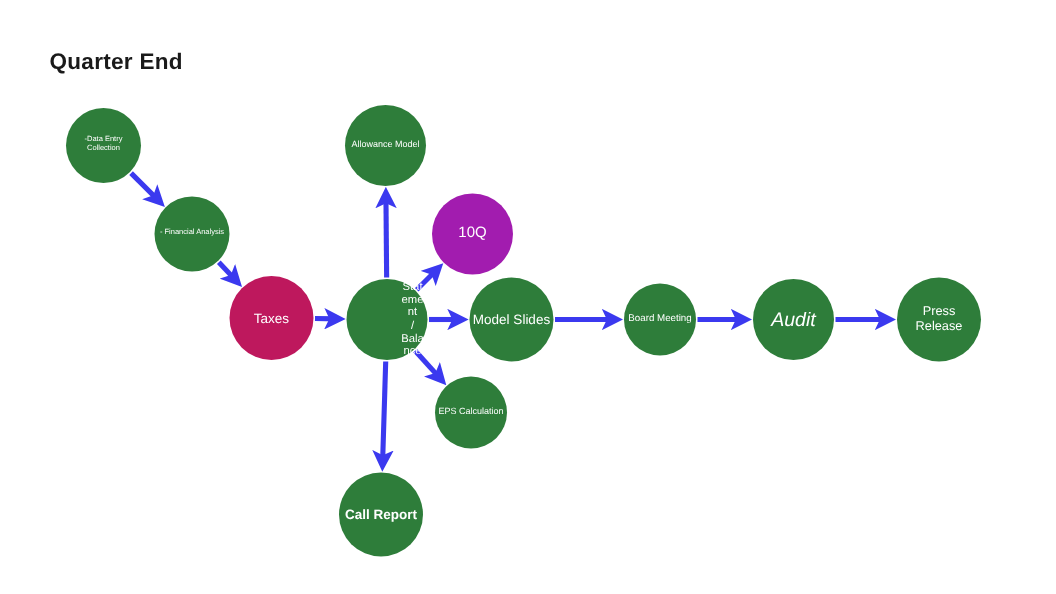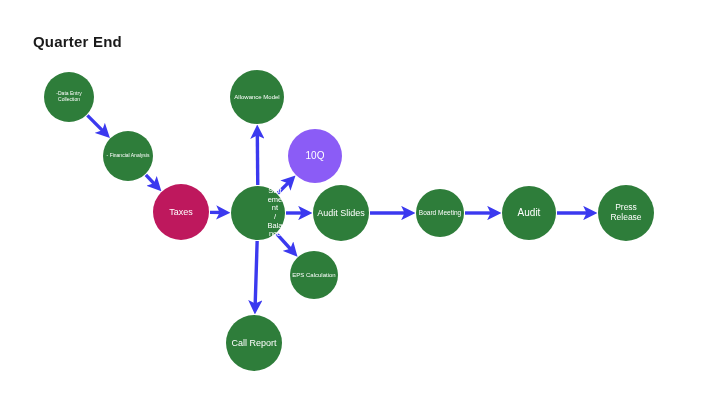--- a/index.html
+++ b/index.html
@@ -96,36 +96,36 @@
       </div>
       <div class="node" style="left: 230px; top: 70px; width: 54px; height: 54px; background: rgb(46, 125, 58); color: rgb(255, 255, 255);">
         <span class="node-label" style="font-size: 6px;">Allowance Model</span>
       </div>
       <div class="node" style="left: 231px; top: 186px; width: 54px; height: 54px; background: rgb(46, 125, 58); color: rgb(255, 255, 255);">
         <span class="node-label" style="font-size: 7.5px; padding-left: 34px;">Income
 Statement
 /
 Balance Sheet</span>
       </div>
-      <div class="node" style="left: 288px; top: 129px; width: 54px; height: 54px; background: #8b5cf6; color: rgb(255, 255, 255); justify-content: flex-end;">
+      <div class="node" style="left: 288px; top: 129px; width: 54px; height: 54px; background: #a21caf; color: rgb(255, 255, 255); justify-content: flex-end;">
         <span class="node-label" style="font-size: 10px;">10Q</span>
       </div>
       <div class="node" style="left: 290px; top: 251px; width: 48px; height: 48px; background: rgb(46, 125, 58); color: rgb(255, 255, 255);">
         <span class="node-label" style="font-size: 6px;">EPS Calculation</span>
       </div>
       <div class="node" style="left: 226px; top: 315px; width: 56px; height: 56px; background: rgb(46, 125, 58); color: rgb(255, 255, 255);">
-        <span class="node-label" style="font-size: 9px;">Call Report</span>
+        <span class="node-label" style="font-size: 9px; font-weight: bold;">Call Report</span>
       </div>
       <div class="node" style="left: 313px; top: 185px; width: 56px; height: 56px; background: rgb(46, 125, 58); color: rgb(255, 255, 255);">
-        <span class="node-label" style="font-size: 9px;">Audit Slides</span>
+        <span class="node-label" style="font-size: 9px;">Model Slides</span>
       </div>
       <div class="node" style="left: 416px; top: 189px; width: 48px; height: 48px; background: rgb(46, 125, 58); color: rgb(255, 255, 255);">
         <span class="node-label" style="font-size: 6.5px;">Board Meeting</span>
       </div>
       <div class="node" style="left: 502px; top: 186px; width: 54px; height: 54px; background: rgb(46, 125, 58); color: rgb(255, 255, 255);">
-        <span class="node-label" style="font-size: 10px;">Audit</span>
+        <span class="node-label" style="font-size: 13px; font-style: italic;">Audit</span>
       </div>
       <div class="node" style="left: 598px; top: 185px; width: 56px; height: 56px; background: rgb(46, 125, 58); color: rgb(255, 255, 255); justify-content: flex-end;">
         <span class="node-label" style="font-size: 8.5px;">Press Release</span>
       </div>
     </div>
 
 </div>
 
 </body></html>

